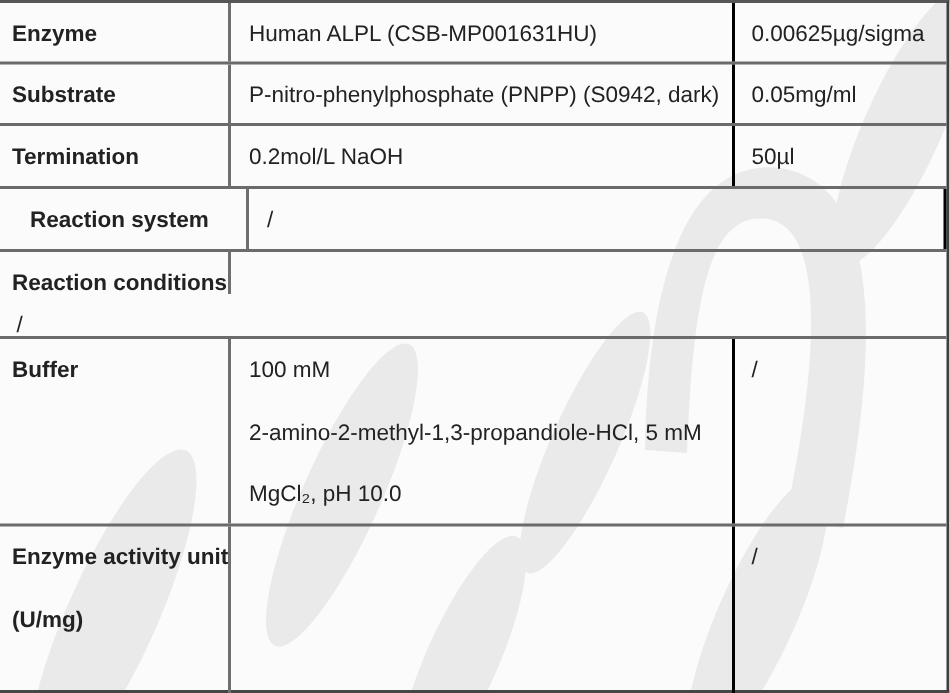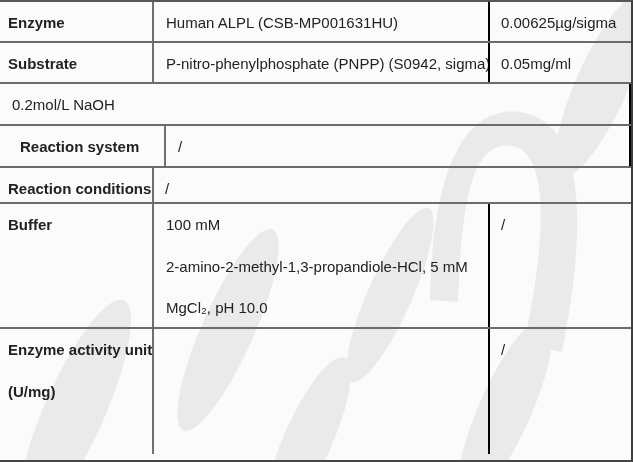--- a/index.html
+++ b/index.html
@@ -23,21 +23,21 @@
   }
   .row{
     display:flex;
     box-sizing:border-box;
     border-bottom:2px solid #6b6b6b;
   }
   .row:last-child{border-bottom:none;}
   .r-single{height:41px;}
   .r-3{height:42px;}
   .r-4{height:42px;padding-left:12px;}
-  .r-5{height:36px;}
+  .r-5{height:58px;flex-direction:column;}
   .r-buffer{height:125px;}
   .r-last{height:125px;}
   .cell{
     box-sizing:border-box;
     overflow:hidden;
   }
   .c1{
     width:154px;
     border-right:2px solid #6f6f6f;
     padding-left:8px;
@@ -86,30 +86,36 @@
     <div class="cell c3">
       <div class="line">0.00625µg/sigma</div>
     </div>
   </div>
 
   <div class="row r-single">
     <div class="cell c1">
       <div class="line">Substrate</div>
     </div>
     <div class="cell c2">
-      <div class="line">P-nitro-phenylphosphate (PNPP) (S0942, sigma)</div>
+      <div class="line">P-nitro-phenylphosphate (PNPP) (S0942, dark)</div>
     </div>
     <div class="cell c3">
       <div class="line">0.05mg/ml</div>
     </div>
   </div>
 
   <div class="row r-3">
+    <div class="cell c1">
+      <div class="line">Termination</div>
+    </div>
     <div class="cell c2">
       <div class="line">0.2mol/L NaOH</div>
+    </div>
+    <div class="cell c3">
+      <div class="line">50µl</div>
     </div>
   </div>
 
   <div class="row r-4">
     <div class="cell c1">
       <div class="line">Reaction system</div>
     </div>
     <div class="cell c2">
       <div class="line">/</div>
     </div>

